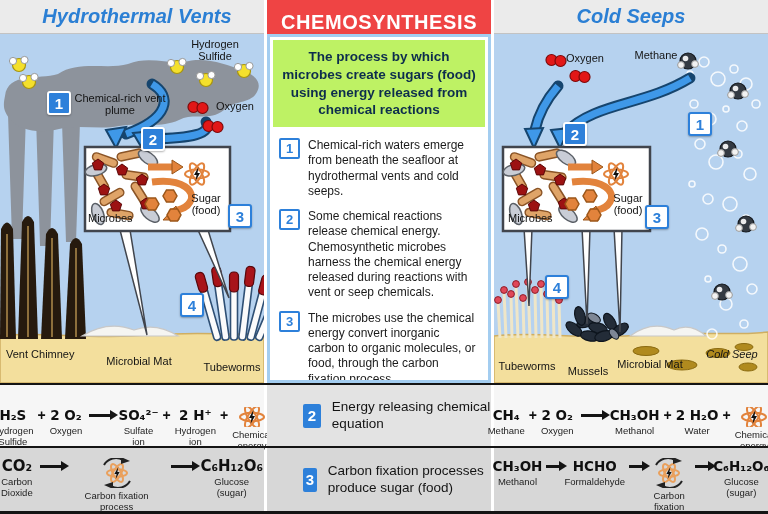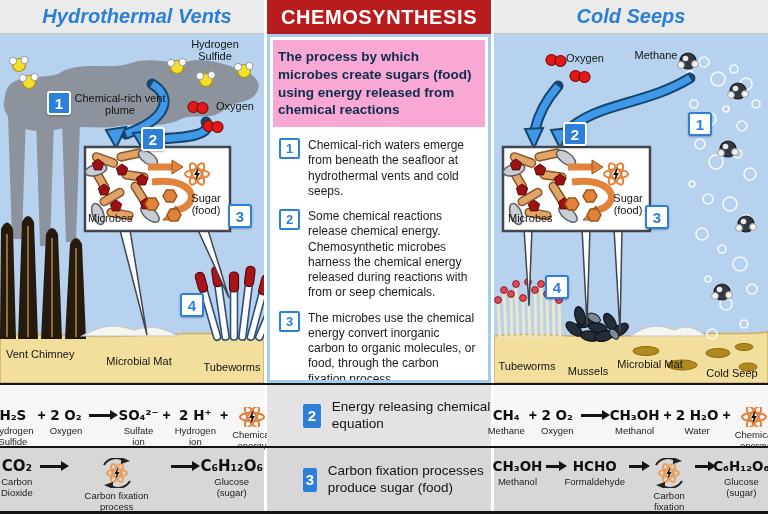--- a/index.html
+++ b/index.html
@@ -1,34 +1,34 @@
 <!DOCTYPE html>
 <html><head>
 <meta charset="utf-8">
 <style>
   html,body{margin:0;padding:0;background:#888;}
   .stage{position:relative;width:768px;height:514px;background:#fff;font-family:"Liberation Sans",sans-serif;overflow:hidden;}
   
   .hdr{position:absolute;top:0;height:34px;display:flex;align-items:center;justify-content:center;box-sizing:border-box;}
   .hdr.gray{background:#ebebeb;border-bottom:1px solid #c3c3c3;}
   .hdr.gray .t{font-style:italic;font-weight:700;font-size:20px;color:#2b7fd4;}
-  .hdr.blue{background:#b91c1c;}
+  .hdr.blue{background:#ef4444;align-items:flex-end;}
   .hdr.blue .t{color:#fff;font-weight:700;font-size:20px;letter-spacing:.6px;}
   
   .panel{position:absolute;top:34px;height:349px;overflow:hidden;}
   #panel-left{left:0;width:264px;background:#b6d2ef;}
   #panel-right{left:494px;width:274px;background:#b6d2ef;}
   #panel-center{left:267px;width:224px;background:#fff;border:3px solid #a3cdf0;box-sizing:border-box;}
   .scene{position:absolute;left:0;top:0;}
   .plabel{position:absolute;font-size:11px;line-height:1.12;color:#141414;text-align:center;white-space:pre-line;}
   .pbadge{position:absolute;width:24px;height:24px;border-radius:3px;box-sizing:border-box;display:flex;align-items:center;justify-content:center;font-weight:700;font-size:15px;box-shadow:0 1px 2px rgba(0,0,0,.3);}
   .badge.outline,.pbadge.outline{background:#fff;border:2px solid #2d80da;color:#2d80da;}
   .badge.solid,.pbadge.solid{background:#2d80da;border:2px solid #fff;color:#fff;}
   
-  .defbox{margin:3px;background:#f9a8d4;color:#0d2d4d;text-align:left;font-size:13.5px;font-weight:700;line-height:1.32;padding:8px 5px;}
+  .defbox{margin:3px;background:#bef264;color:#0d2d4d;text-align:center;font-size:13.5px;font-weight:700;line-height:1.32;padding:8px 5px;}
   .steps{padding:8px 9px 0 9px;display:flex;flex-direction:column;gap:10px;}
   .step{display:flex;gap:8px;align-items:flex-start;}
   .step .badge{flex:0 0 21px;width:21px;height:21px;border-radius:2px;box-sizing:border-box;display:flex;align-items:center;justify-content:center;font-weight:700;font-size:13px;}
   .step .txt{font-size:12px;line-height:1.27;color:#1b1b1b;}
   
   .sep{position:absolute;left:0;width:768px;background:#141414;}
   .cell{position:absolute;box-sizing:border-box;}
   .eqcell{display:flex;align-items:flex-start;justify-content:center;padding-top:22px;}
   .eq{display:flex;align-items:flex-start;}
   .term{display:flex;flex-direction:column;align-items:center;margin:0 1px;}
@@ -212,21 +212,21 @@
 
   <div class="panel" id="panel-center">
     <div class="defbox">The process by which microbes create sugars (food) using energy released from chemical reactions</div>
     <div class="steps">
       <div class="step">
         <div class="badge outline">1</div>
         <div class="txt">Chemical-rich waters emerge from beneath the seafloor at hydrothermal vents and cold seeps.</div>
       </div>
       <div class="step">
         <div class="badge outline">2</div>
-        <div class="txt">Some chemical reactions release chemical energy. Chemosynthetic microbes harness the chemical energy released during reactions with from or seep chemicals.</div>
+        <div class="txt">Some chemical reactions release chemical energy. Chemosynthetic microbes harness the chemical energy released during reactions with vent or seep chemicals.</div>
       </div>
       <div class="step">
         <div class="badge outline">3</div>
         <div class="txt">The microbes use the chemical energy convert inorganic carbon to organic molecules, or food, through the carbon fixation process.</div>
       </div>
 
     </div>
   </div>
 
   <div class="panel" id="panel-right">
@@ -405,21 +405,21 @@
     </svg>
 
     <div class="plabel" style="left:72px;top:18px;width:48px;text-align:left;">Oxygen</div>
     <div class="plabel" style="left:136px;top:15px;width:52px;">Methane</div>
     <div class="plabel" style="left:14px;top:178px;width:60px;text-align:left;">Microbes</div>
     <div class="plabel" style="left:112px;top:158px;width:44px;">Sugar
 (food)</div>
     <div class="plabel" style="left:2px;top:326px;width:62px;">Tubeworms</div>
     <div class="plabel" style="left:70px;top:331px;width:48px;">Mussels</div>
     <div class="plabel" style="left:118px;top:324px;width:76px;">Microbial Mat</div>
-    <div class="plabel" style="left:210px;top:333px;width:56px;">Cold Seep</div>
+    <div class="plabel" style="left:210px;top:314px;width:56px;font-style:italic;">Cold Seep</div>
     <div class="pbadge outline" style="left:194px;top:78px;">1</div>
     <div class="pbadge solid" style="left:69px;top:88px;">2</div>
     <div class="pbadge outline" style="left:151px;top:171px;">3</div>
     <div class="pbadge outline" style="left:51px;top:241px;">4</div>
   </div>
 
   <div class="sep" style="top:383px;height:2px;"></div>
   <div class="sep" style="top:446px;height:2px;"></div>
   <div class="sep" style="top:511px;height:3px;"></div>
 

